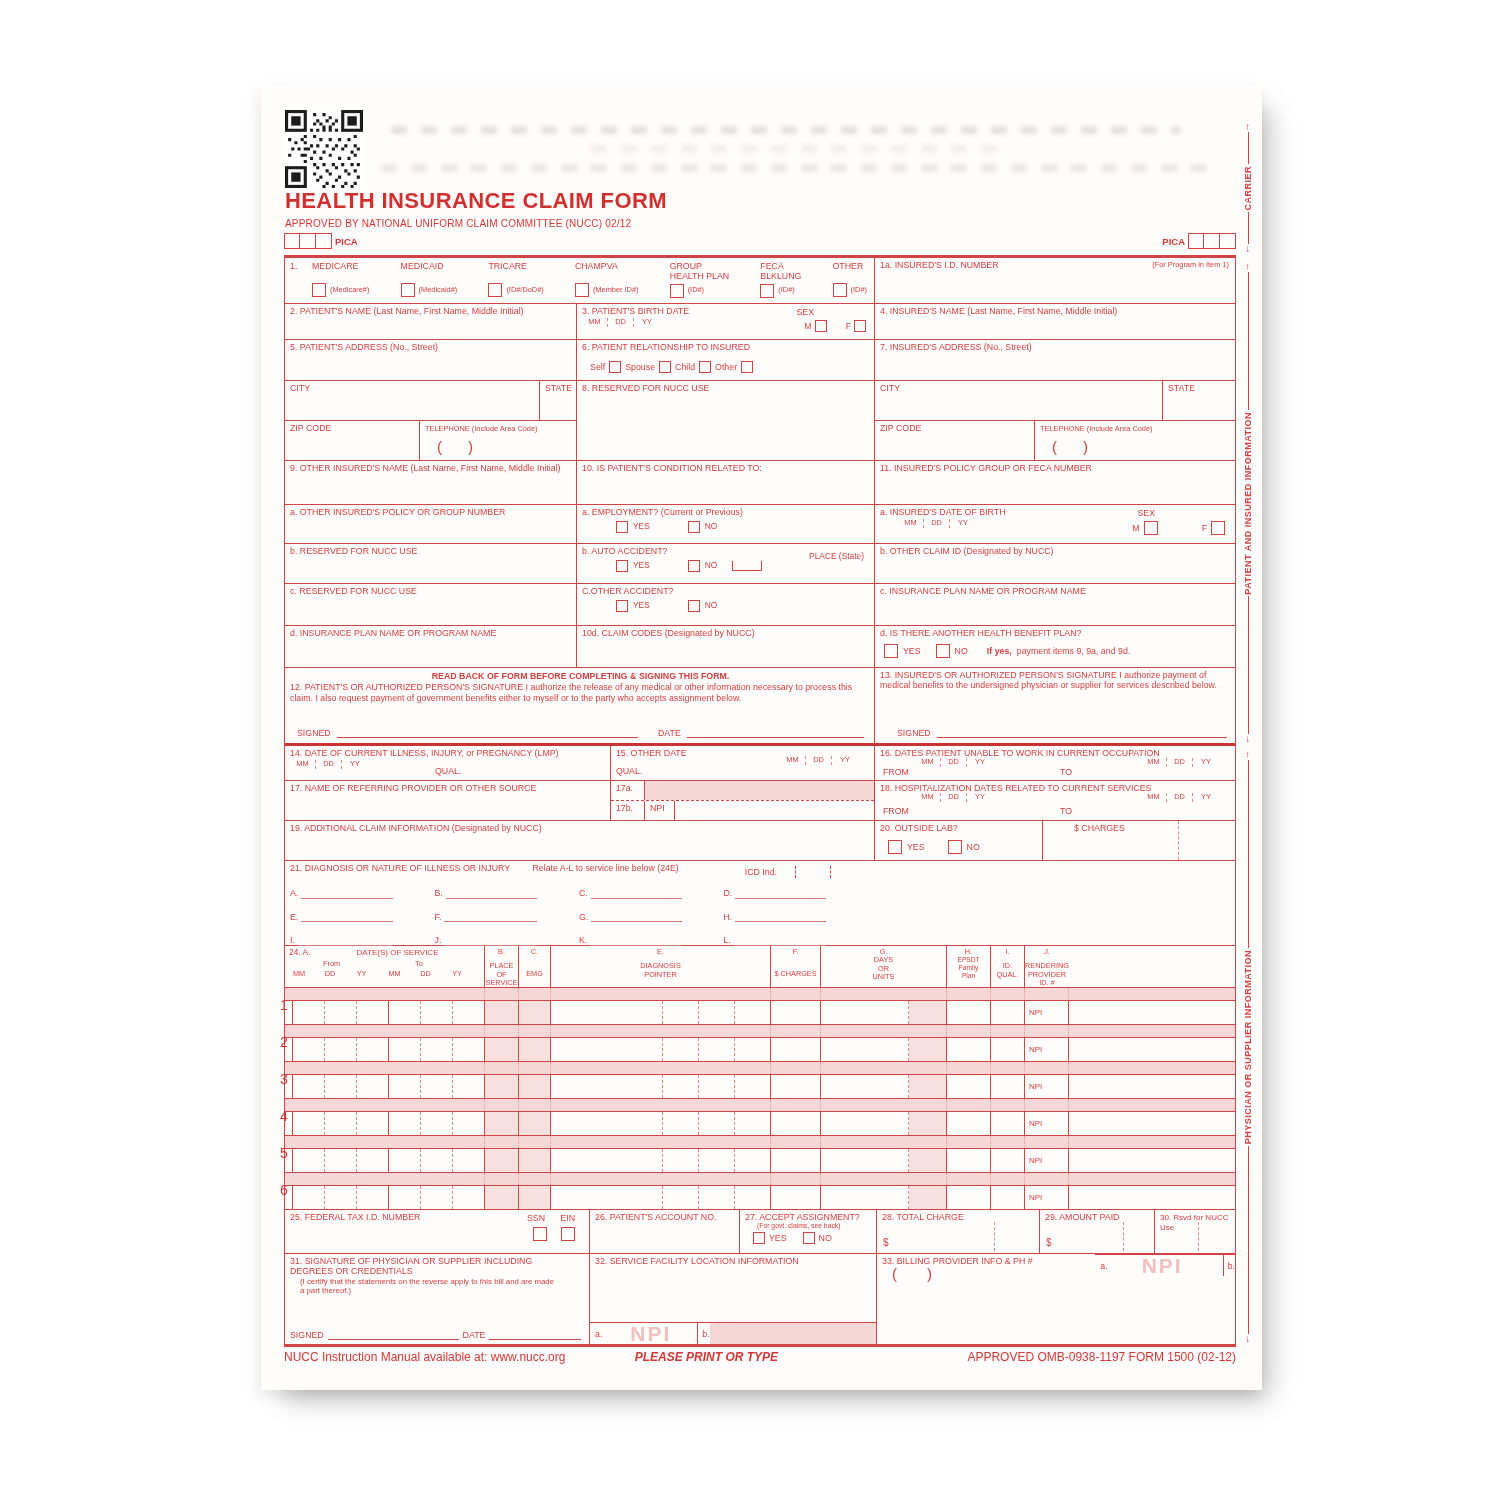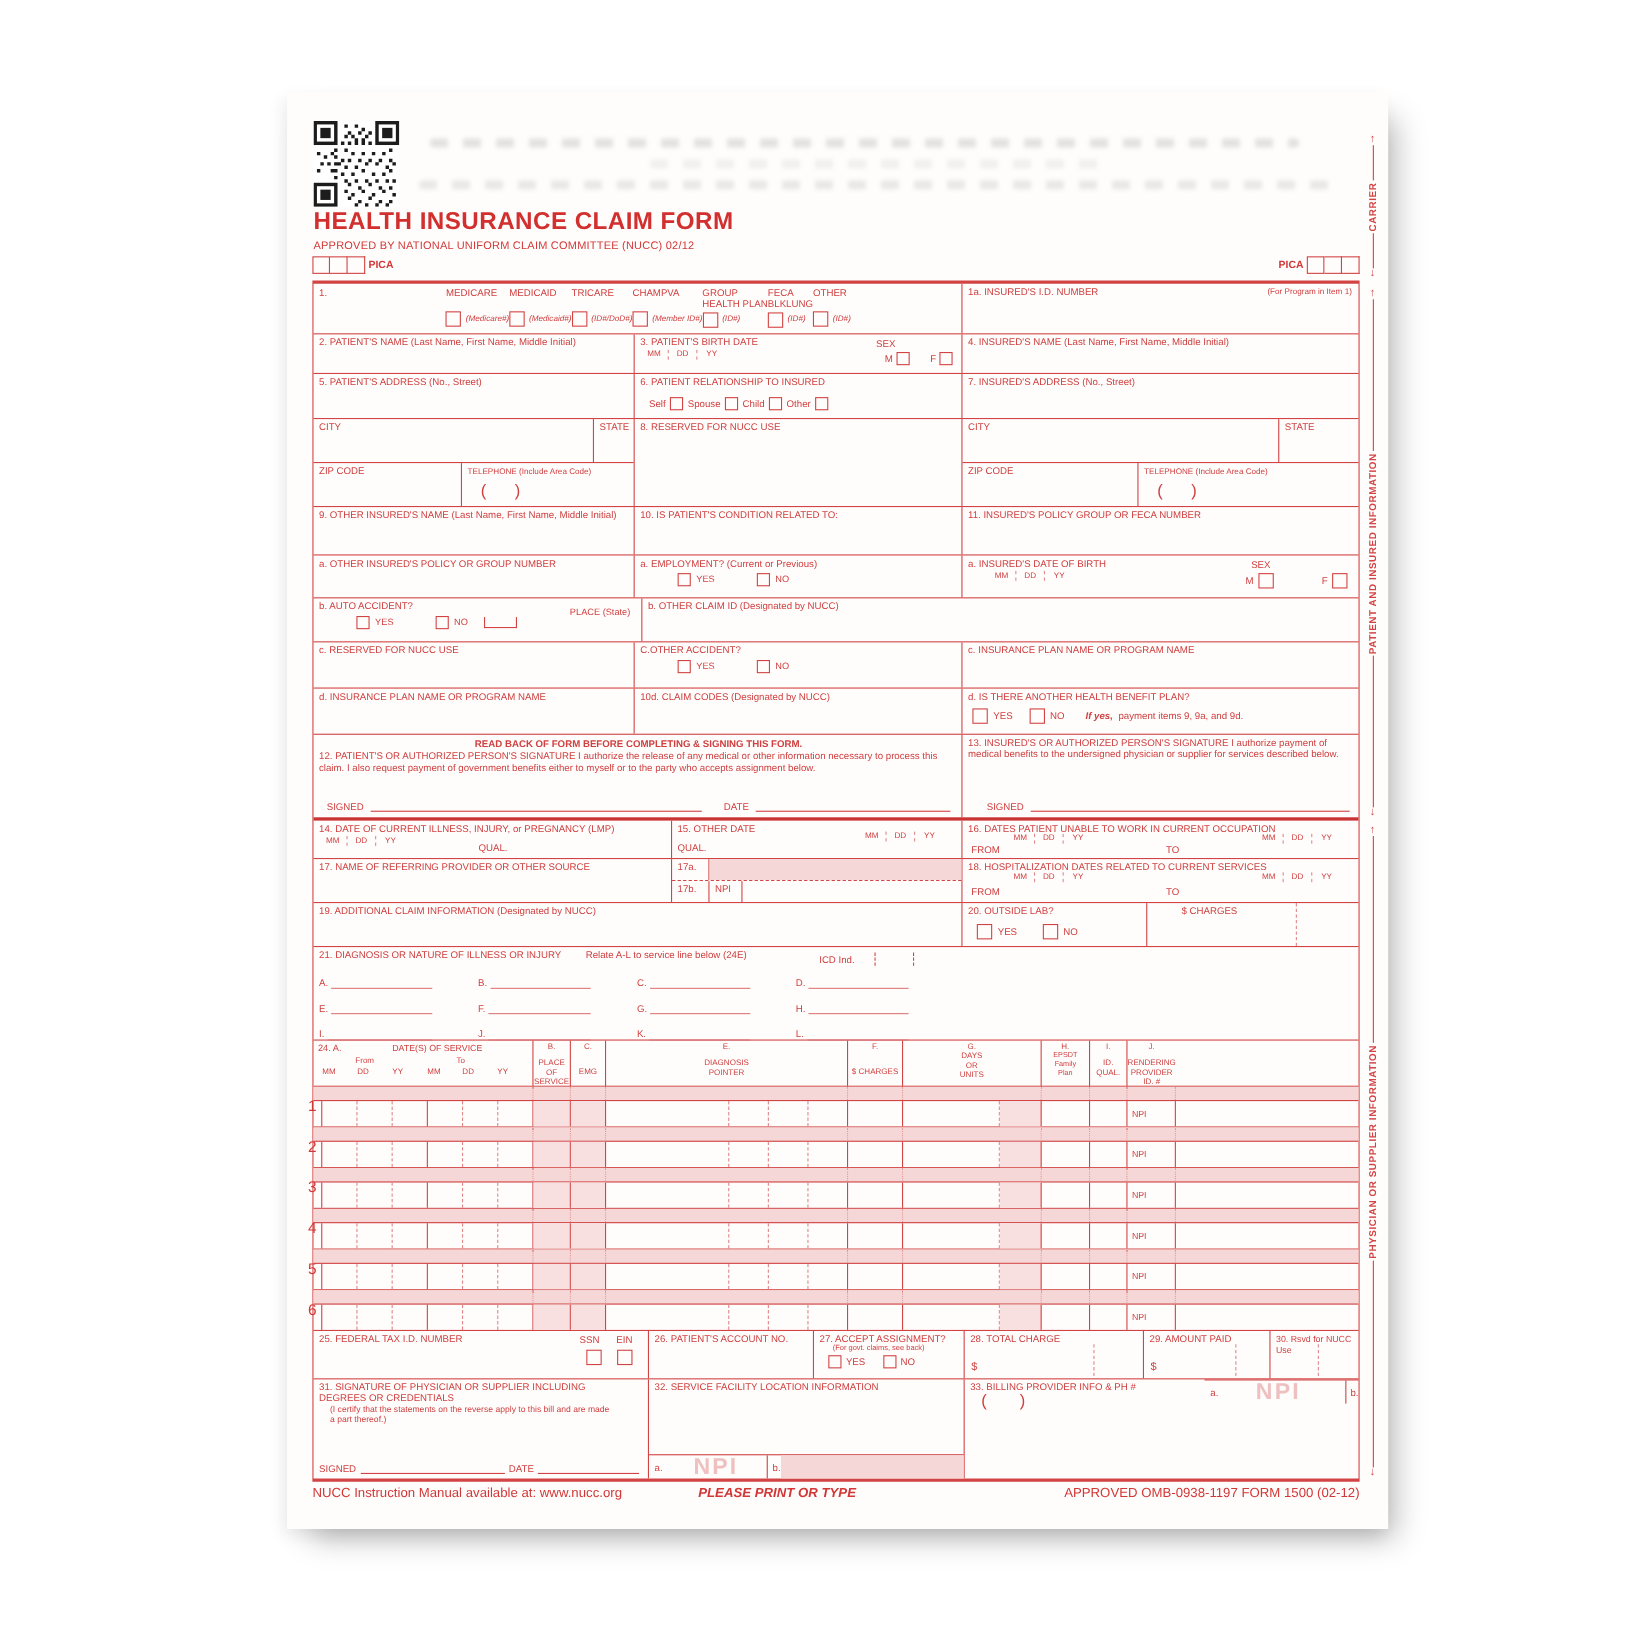--- a/index.html
+++ b/index.html
@@ -19,21 +19,21 @@
   .pica-left,.pica-right{display:flex;align-items:center;gap:3px}
 
   .form{position:absolute;left:23px;top:171px;width:952px;border:1px solid #d24444;border-top-width:3px;border-bottom-width:3px;font-size:8.8px;color:#cf4040;background:#fffdfc}
   .row{display:flex;border-bottom:1px solid #d24444}
   .row:last-child{border-bottom:none}
   .bb-thick{border-bottom:3px solid #c93333}
   .c{border-right:1px solid #d24444;position:relative;padding:2px 3px 0 5px;line-height:1.18}
   .c:last-child,.nr{border-right:none !important}
   .colA{width:293px}.colB{width:299px}.colC{width:360px;flex:none}
   .colAB{width:592px}.colM1{width:327px}.colM2{width:265px}
-  .tiny{font-size:7.4px}.it{font-style:italic}.b{font-weight:bold}.pre{white-space:pre-line}
+  .tiny{font-size:7.4px}.it{}.b{font-weight:bold}.pre{white-space:pre-line}
   .cb{display:inline-block;width:14px;height:14px;border:1px solid #d24444;flex:none;background:transparent;vertical-align:middle}
   .cb.sm{width:12px;height:12px}
   .fr{display:flex;align-items:center;gap:4px}
   .sig{border-bottom:1px solid #d24444;height:10px}
   .parens{font-size:15px;letter-spacing:26px;line-height:1}
   .sub2{display:flex;flex-direction:column}
   .subrow{display:flex;border-bottom:1px solid #d24444}
   .subrow:last-child{border-bottom:none}
   .sc{border-right:1px solid #d24444;position:relative;padding:2px 3px 0 5px}
   .sc:last-child{border-right:none}
@@ -124,21 +124,21 @@
           <i></i>
         </span>
     </div>
   </div>
 
   <div class="form">
 
     <div class="row" style="height:46px">
       <div class="c colAB">
         <span class="abs" style="left:5px;top:3px">1.</span>
-        <div style="display:flex;justify-content:center;padding:1px 4px 0 22px">
+        <div style="display:flex;justify-content:space-between;padding:1px 4px 0 22px">
           <div>
             <span class="lab">MEDICARE</span>
             <span class="fr" style="margin-top:12px">
                 <span class="cb"></span>
                 <span class="it tiny">(Medicare#)</span>
               </span>
           </div>
           <div>
             <span class="lab">MEDICAID</span>
             <span class="fr" style="margin-top:12px">
@@ -298,20 +298,21 @@
         <div class="abs fr" style="right:10px;top:16px;gap:4px">
           <span>M</span>
             <span class="cb"></span>
           <span style="margin-left:40px">F</span>
             <span class="cb"></span>
         </div>
       </div>
     </div>
 
     <div class="row" style="height:40px">
+      <div class="c colA"><span>b. RESERVED FOR NUCC USE</span></div>
       <div class="c colB">
         <span>b. AUTO ACCIDENT?</span>
         <span class="abs tiny" style="right:10px;top:8px;font-size:8.4px">PLACE (State)</span>
         <div class="yesno">
           <span class="cb sm"></span>
             <span>YES</span>
           <span class="gap"></span>
           <span class="cb sm"></span>
             <span>NO</span>
           <span style="width:30px;height:10px;border:1px solid #d24444;border-top:none;margin-left:10px"></span>

